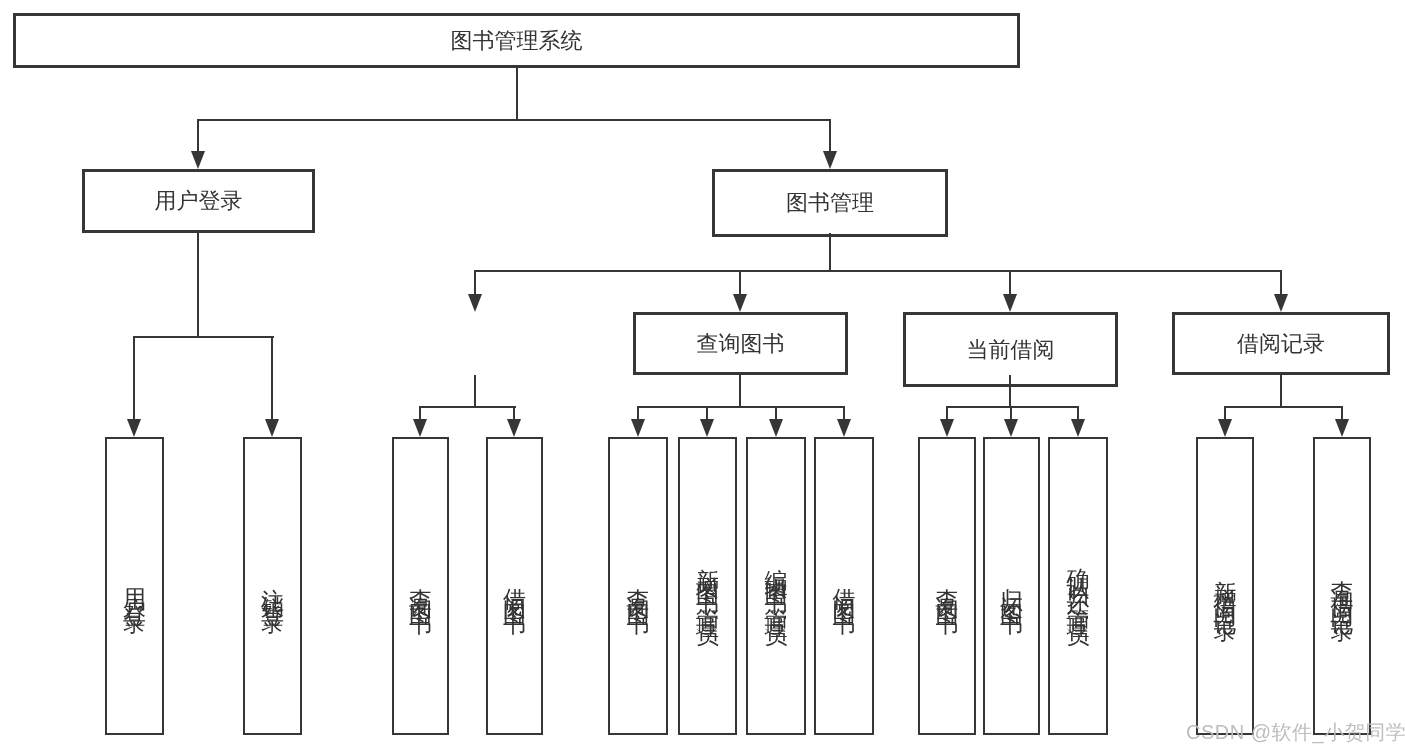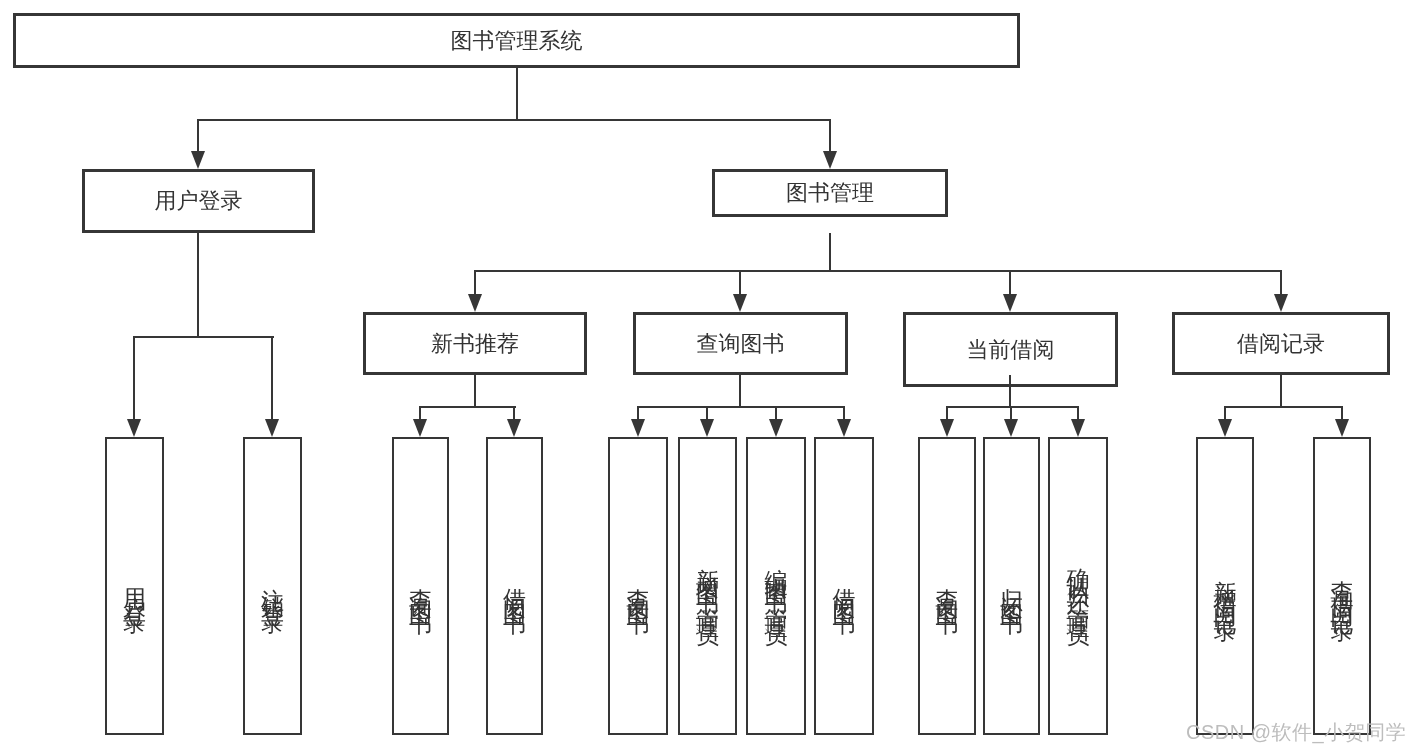--- a/index.html
+++ b/index.html
@@ -41,21 +41,21 @@
   <div class="line" style="left:516px;top:68px;width:2px;height:53px;"></div>
   <div class="line" style="left:197px;top:119px;width:634px;height:2px;"></div>
   <div class="line" style="left:197px;top:119px;width:2px;height:34px;"></div>
   <div class="head" style="left:191px;top:151px;"></div>
   <div class="line" style="left:829px;top:119px;width:2px;height:34px;"></div>
   <div class="head" style="left:823px;top:151px;"></div>
 
   <div class="box" style="left:82px;top:169px;width:233px;height:64px;">
     <span>用户登录</span>
   </div>
-  <div class="box" style="left:712px;top:169px;width:236px;height:48px;">
+  <div class="box" style="left:712px;top:169px;width:236px;height:68px;">
     <span>图书管理</span>
   </div>
 
   <div class="line" style="left:197px;top:233px;width:2px;height:105px;"></div>
   <div class="line" style="left:133px;top:336px;width:141px;height:2px;"></div>
   <div class="line" style="left:133px;top:336px;width:2px;height:85px;"></div>
   <div class="head" style="left:127px;top:419px;"></div>
   <div class="line" style="left:271px;top:336px;width:2px;height:85px;"></div>
   <div class="head" style="left:265px;top:419px;"></div>
 
@@ -63,23 +63,20 @@
   <div class="line" style="left:474px;top:270px;width:808px;height:2px;"></div>
   <div class="line" style="left:474px;top:270px;width:2px;height:26px;"></div>
   <div class="head" style="left:468px;top:294px;"></div>
   <div class="line" style="left:739px;top:270px;width:2px;height:26px;"></div>
   <div class="head" style="left:733px;top:294px;"></div>
   <div class="line" style="left:1009px;top:270px;width:2px;height:26px;"></div>
   <div class="head" style="left:1003px;top:294px;"></div>
   <div class="line" style="left:1280px;top:270px;width:2px;height:26px;"></div>
   <div class="head" style="left:1274px;top:294px;"></div>
 
-  <div class="box" style="left:363px;top:312px;width:224px;height:63px;">
-    <span>新书推荐</span>
-  </div>
   <div class="box" style="left:633px;top:312px;width:215px;height:63px;">
     <span>查询图书</span>
   </div>
   <div class="box" style="left:903px;top:312px;width:215px;height:75px;">
     <span>当前借阅</span>
   </div>
   <div class="box" style="left:1172px;top:312px;width:218px;height:63px;">
     <span>借阅记录</span>
   </div>
 

